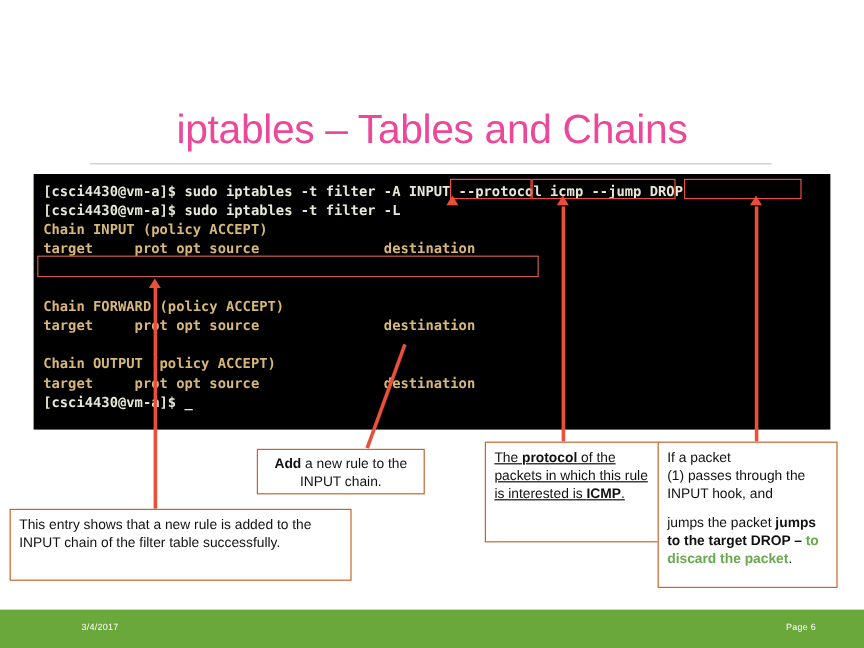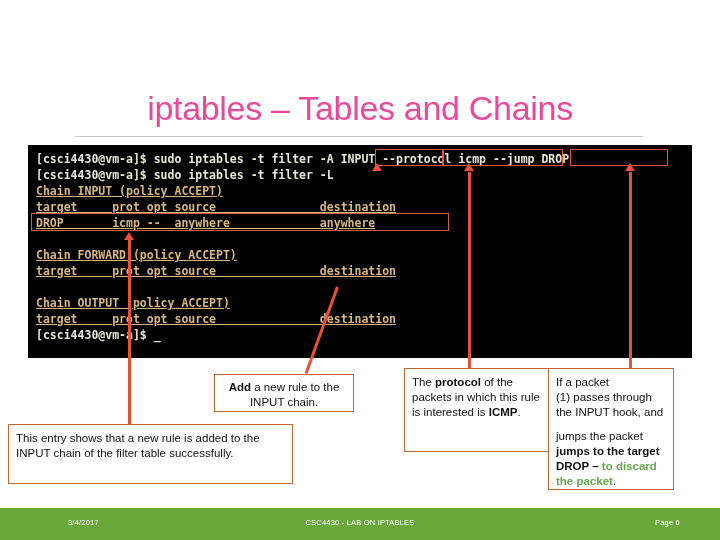--- a/index.html
+++ b/index.html
@@ -51,21 +51,21 @@
   .term-line {
     position: absolute;
     left: 8px;
     font-family: "DejaVu Sans Mono", "Liberation Mono", monospace;
     font-size: 11.5px;
     font-weight: bold;
     line-height: 16.8px;
     white-space: pre;
     color: #e8e8d8;
   }
-  .term-line.tan { color: #d8b878; text-decoration: underline; }
+  .term-line.tan { color: #d8b878; }
 
   
   .cmd-box {
     position: absolute;
     border: 1.2px solid #e8503a;
     box-sizing: border-box;
     pointer-events: none;
   }
   .drop-box {
     position: absolute;
@@ -121,25 +121,26 @@
     left: 8px;
     top: 424px;
     width: 285px;
     height: 60px;
   }
   #callout-protocol {
     left: 404px;
     top: 368px;
     width: 146px;
     height: 84px;
+    text-decoration: underline;
   }
   #callout-ifpacket {
     left: 548px;
     top: 368px;
-    width: 126px;
+    width: 150px;
     height: 122px;
   }
   .spacer-line { height: 9px; }
 
   
   #footer {
     position: absolute;
     left: 0;
     top: 508px;
     width: 720px;
@@ -162,21 +163,20 @@
 <body>
 
 <div id="slide-title">iptables – Tables and Chains</div>
 <div id="title-rule"></div>
 
 <div id="terminal">
   <div class="term-line" style="top:6px">[csci4430@vm-a]$ sudo iptables -t filter -A INPUT --protocol icmp --jump DROP</div>
   <div class="term-line" style="top:22px">[csci4430@vm-a]$ sudo iptables -t filter -L</div>
   <div class="term-line tan" style="top:38px">Chain INPUT (policy ACCEPT)</div>
   <div class="term-line tan" style="top:54px">target     prot opt source               destination</div>
-  <div class="term-line tan" style="top:70px">DROP       icmp --  anywhere             anywhere</div>
   <div class="term-line tan" style="top:86px"></div>
   <div class="term-line tan" style="top:102px">Chain FORWARD (policy ACCEPT)</div>
   <div class="term-line tan" style="top:118px">target     prot opt source               destination</div>
   <div class="term-line tan" style="top:134px"></div>
   <div class="term-line tan" style="top:150px">Chain OUTPUT (policy ACCEPT)</div>
   <div class="term-line tan" style="top:166px">target     prot opt source               destination</div>
   <div class="term-line" style="top:182px">[csci4430@vm-a]$ _</div>
 
   <div class="cmd-box" style="left:347px; top:4px;  width:68px;  height:17px;"></div>
   <div class="cmd-box" style="left:415px; top:4px;  width:120px; height:17px;"></div>
@@ -210,15 +210,14 @@
 
 <div class="callout" id="callout-ifpacket">
   <div>If a packet</div>
   <div>(1) passes through the INPUT hook, and</div>
   <div class="spacer-line"></div>
   <div><span>jumps the packet </span><b>jumps to the target DROP</b><b> – </b><span class="green">to discard the packet</span><span>.</span></div>
 </div>
 
 <div id="footer">
   <div class="footer-text" id="footer-date">3/4/2017</div>
-  <div class="footer-text" id="footer-center">CSC4430 - LAB ON IPTABLES</div>
   <div class="footer-text" id="footer-page">Page 6</div>
 </div>
 
 </body></html>

